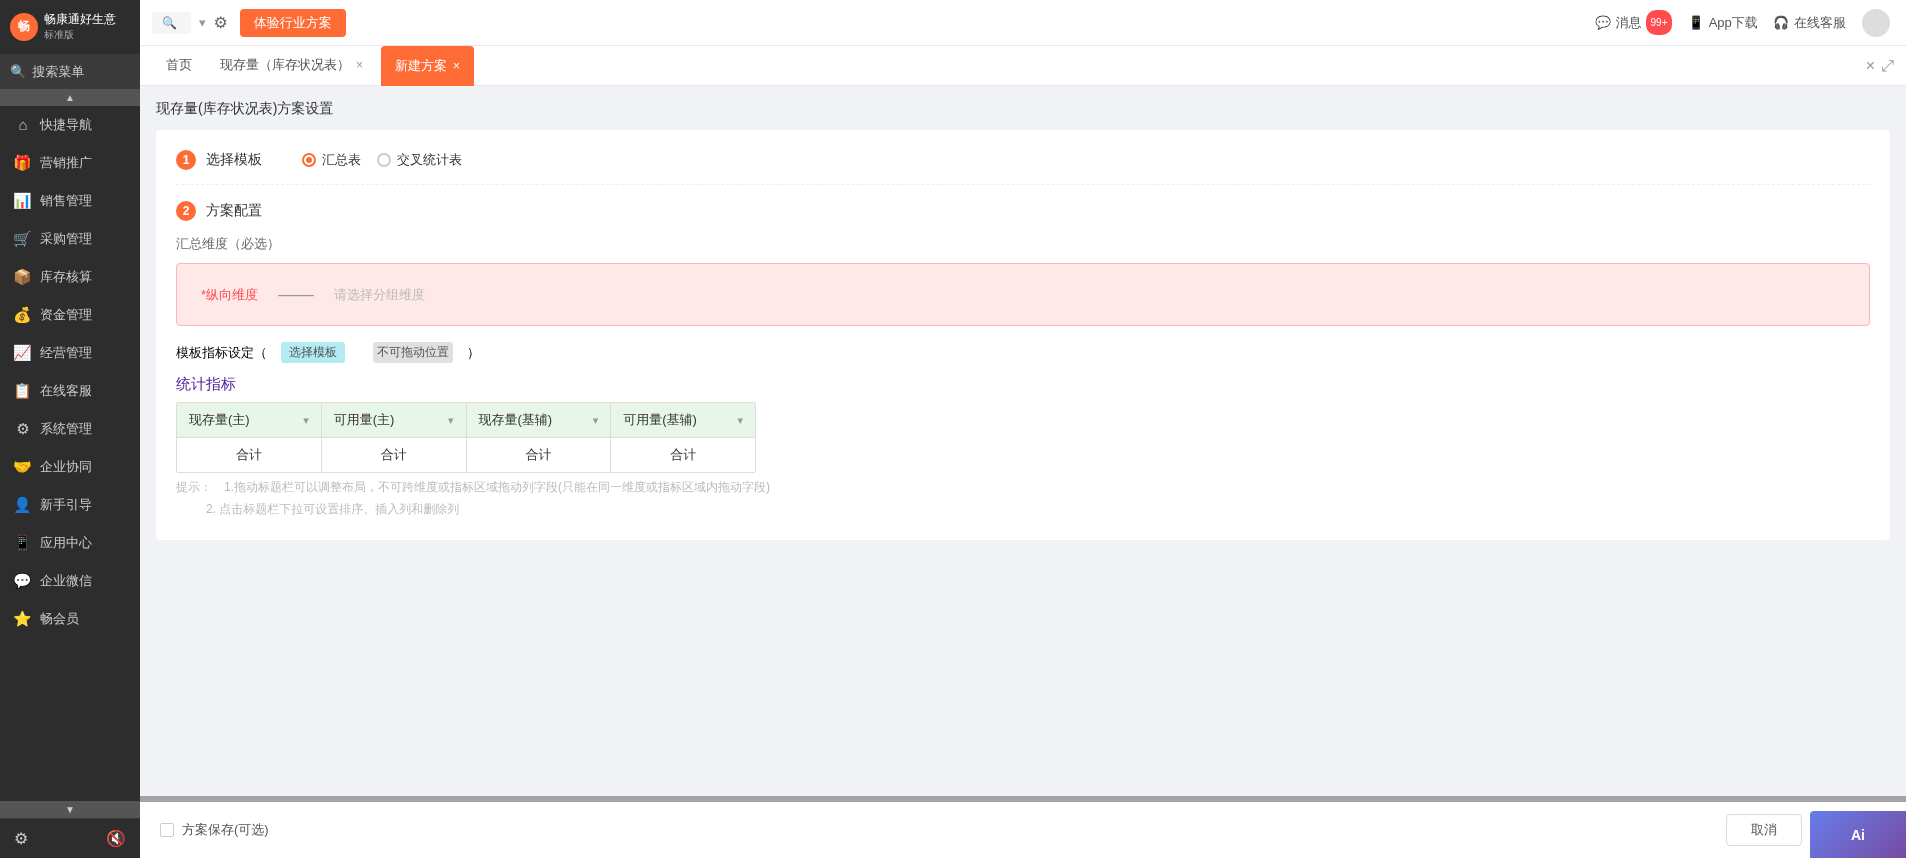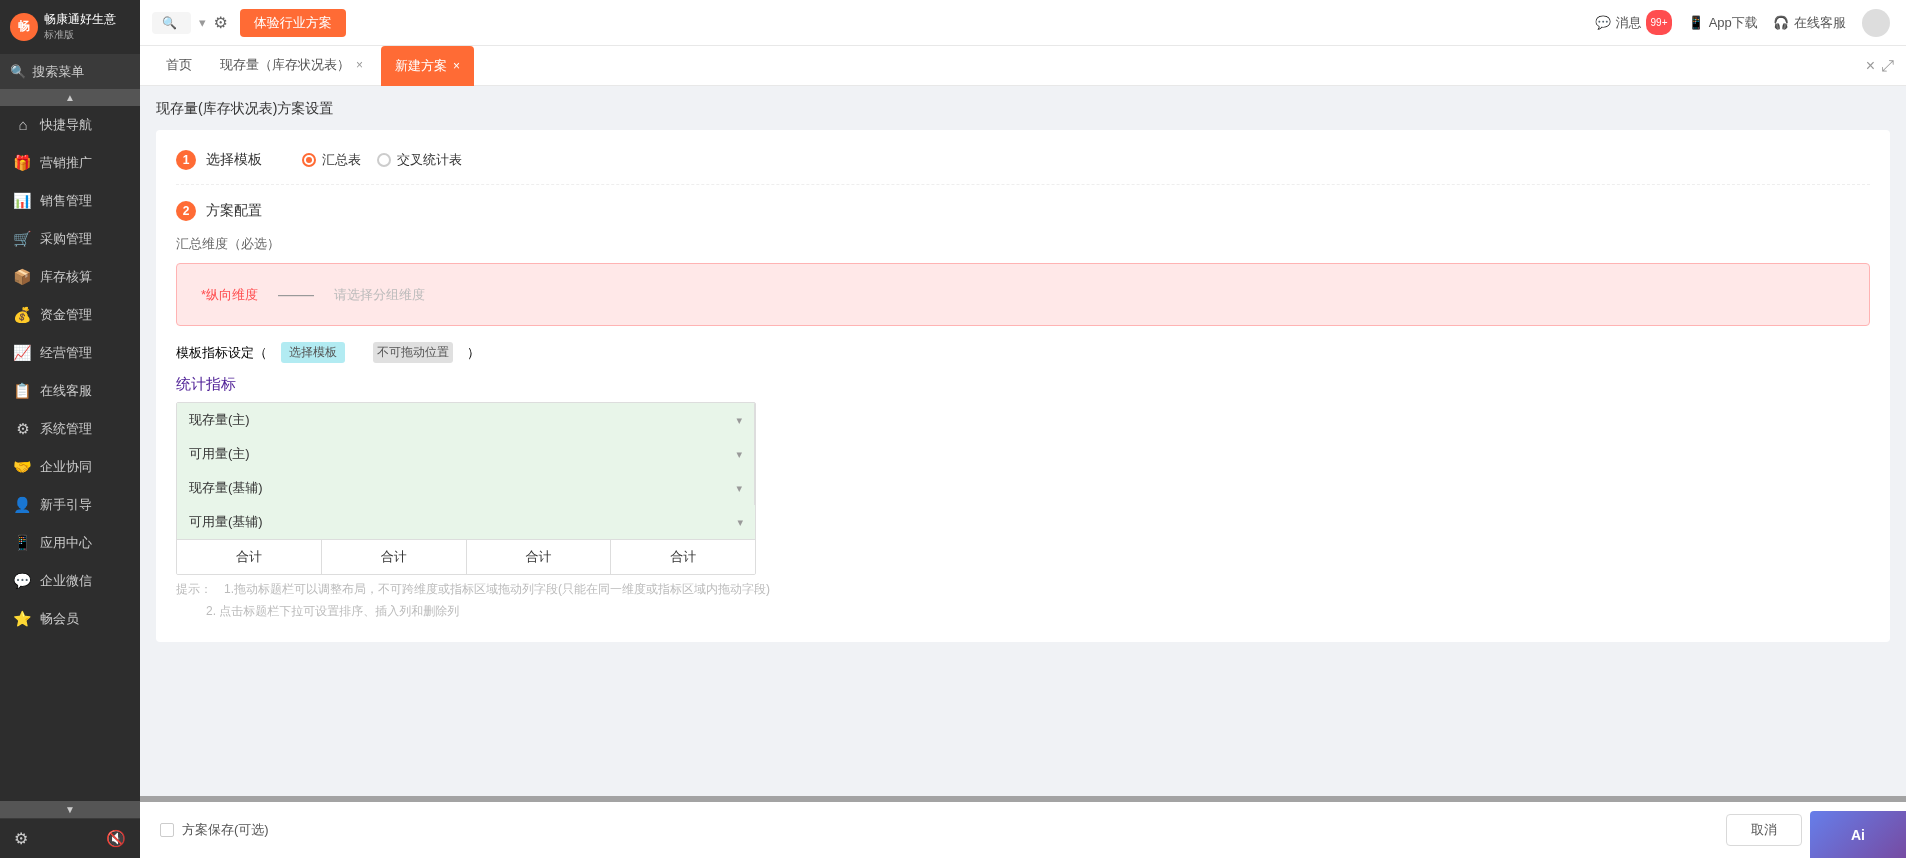--- a/index.html
+++ b/index.html
@@ -181,21 +181,21 @@
     .indicator-badge-draggable {
       background: #b2ebf2; border-radius: 3px; padding: 2px 8px; font-size: 12px; color: #555;
     }
     .indicator-badge-fixed {
       background: #e0e0e0; border-radius: 3px; padding: 2px 4px; font-size: 12px; color: #555;
     }
 
     .stats-section { }
     .stats-title { color: #4c1d95; font-size: 15px; margin-bottom: 8px; }
     .stats-table { border: 1px solid #ddd; border-radius: 2px; overflow: hidden; width: 580px; }
-    .stats-table-header { display: flex; background: #e8f5e9; flex-direction: column; }
+    .stats-table-header { display: flex; background: #e8f5e9; }
     .stats-table-cell {
       flex: 1; padding: 8px 12px; font-size: 13px; color: #333;
       border-right: 1px solid #ddd; display: flex; align-items: center; justify-content: space-between;
     }
     .stats-table-cell:last-child { border-right: none; }
     .stats-table-row { display: flex; border-top: 1px solid #ddd; }
     .stats-table-row .stats-table-cell { background: #fff; justify-content: center; }
     .chevron-icon { color: #999; font-size: 11px; }
 
     .tips-section { margin-top: 4px; }

